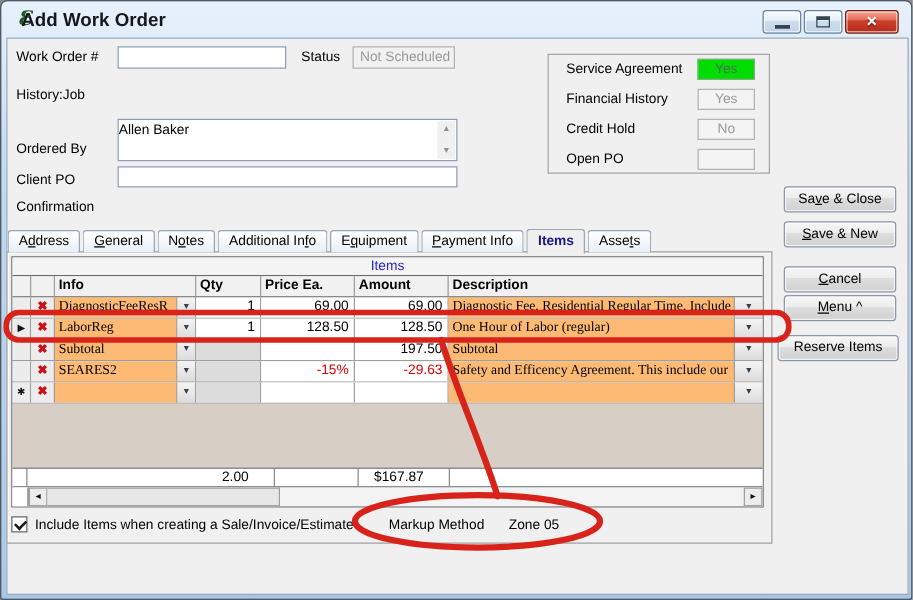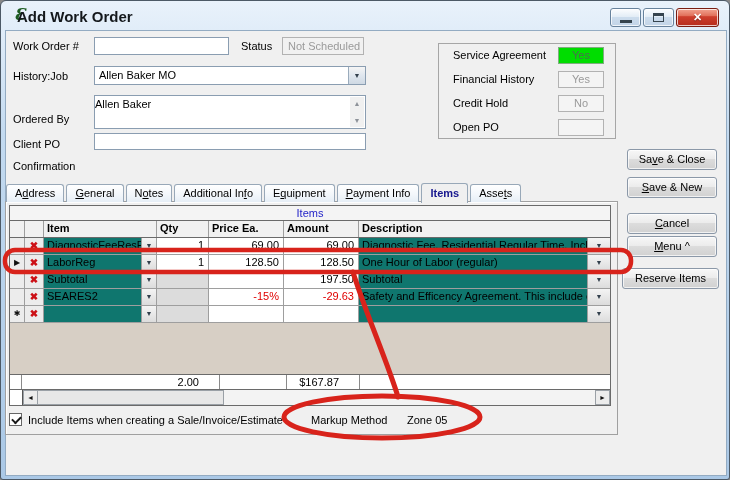--- a/index.html
+++ b/index.html
@@ -51,21 +51,21 @@
             color:#2323c8;line-height:14px;}
   .ghead{display:grid;grid-template-columns:15px 19px 113px 52px 75px 75px 251px;height:17px;
          background:#f1f1f1;border-bottom:1px solid #6a6a6a;font-weight:bold;}
   .ghead div{border-right:1px solid #9e9e9e;padding:1px 0 0 3px;overflow:hidden;white-space:nowrap;}
   .grow{display:grid;grid-template-columns:15px 19px 98px 15px 52px 75px 75px 229px 22px;height:17px;
         border-bottom:1px solid #9e9e9e;}
   .grow .c{border-right:1px solid #9e9e9e;overflow:hidden;white-space:nowrap;line-height:15px;}
   .c.sel,.c.del{background:#ececec;text-align:center;}
   .c.sel{font-size:8px;color:#111;line-height:16px;}
   .c.del{color:#cc1016;font-weight:bold;font-size:10px;}
-  .c.txt{padding-left:3px;background:#0f766e;}
+  .c.txt{padding-left:3px;background:#fdba74;font-family:Liberation Serif, serif;}
   .c.num{padding-right:4px;text-align:right;background:#fff;}
   .c.dis{background:#dcdcdc;}
   .c.neg{color:#e00000;}
   .c.dd{background:linear-gradient(#f4f4f4,#dcdcdc);text-align:center;font-size:7px;color:#33404d;line-height:16px;}
   .gfiller{height:51px;background:#d7cfc5;}
   .gtotals{display:grid;grid-template-columns:12px 198px 67px 73px 250px;height:16px;background:#fff;
            border-top:1px solid #6a6a6a;border-bottom:1px solid #6a6a6a;}
   .gtotals div{border-right:1px solid #8a8a8a;line-height:14px;}
   .gtotals .num{text-align:right;padding-right:20px;}
   .hscroll{display:flex;height:15px;background:#f3f3f3;}
@@ -100,26 +100,20 @@
   </div>
 
   <div class="client"></div>
 
   <div class="lbl" style="left:12px;top:39px;">Work Order #</div>
   <input class="tbox" style="left: 93px; top: 36px; width: 135px; height: 18px;" value="">
   <div class="lbl" style="left:240px;top:39px;">Status</div>
   <div class="statusbox" style="left:281px;top:36px;width:82px;height:18px;">Not Scheduled</div>
 
   <div class="lbl" style="left:12px;top:69px;">History:Job</div>
-  <div class="combo" style="left:93px;top:65px;width:272px;height:19px;">
-    <div class="val">Allen Baker MO</div>
-    <div class="ddbtn">
-        <span>▼</span>
-      </div>
-  </div>
 
   <div class="lbl" style="left:12px;top:112px;">Ordered By</div>
   <div class="multibox" style="left:93px;top:94px;width:272px;height:34px;">
     <div class="txt">Allen Baker</div>
     <div class="spincol">
       <span>▲</span>
       <span>▼</span>
     </div>
   </div>
 
@@ -156,21 +150,21 @@
     <div class="tab">Asse<u>t</u>s</div>
   </div>
 
   <div class="tabpanel"></div>
 
   <div class="grid">
     <div class="gcaption">Items</div>
     <div class="ghead">
       <div></div>
       <div></div>
-      <div>Item</div>
+      <div>Info</div>
       <div>Qty</div>
       <div>Price Ea.</div>
       <div>Amount</div>
       <div style="border-right:none;">Description</div>
     </div>
 
     <div class="grow">
       <div class="c sel"></div>
       <div class="c del">✖</div>
       <div class="c txt">DiagnosticFeeResR</div>

